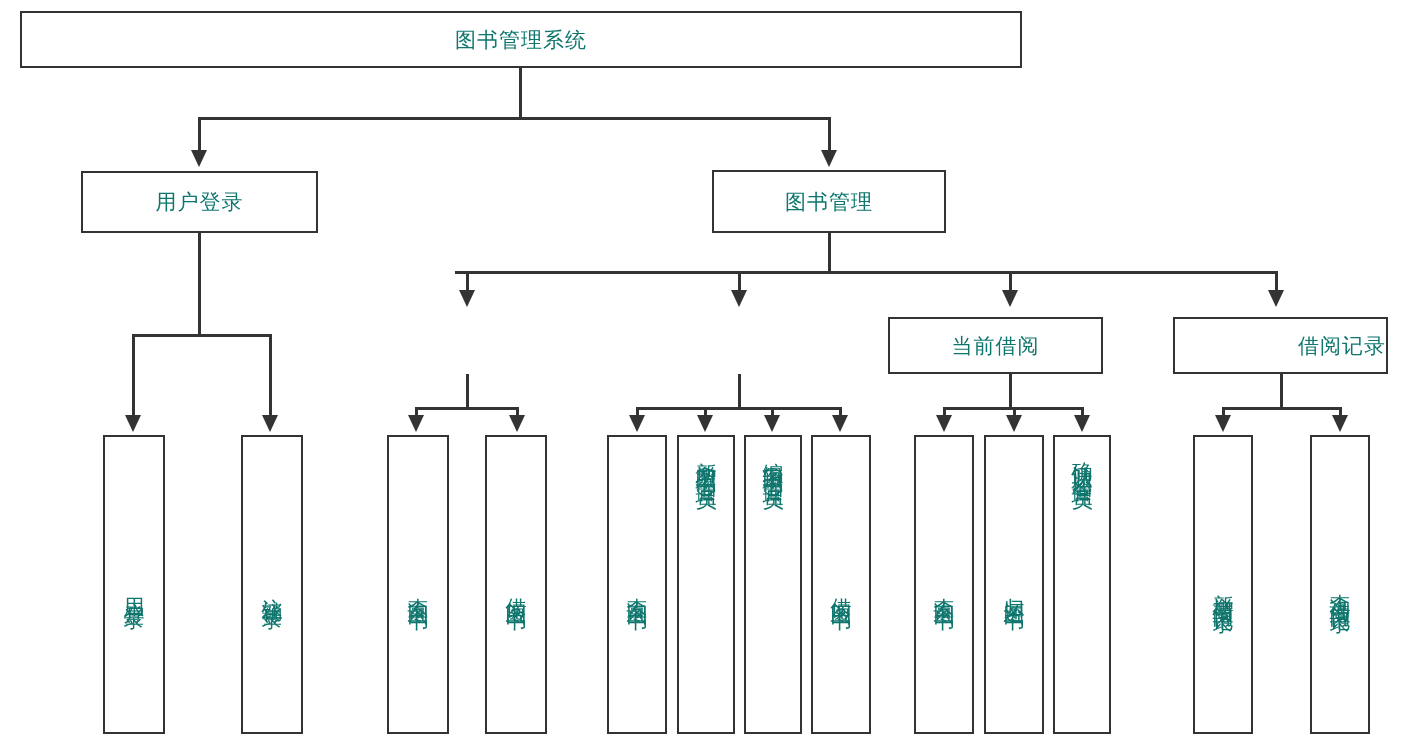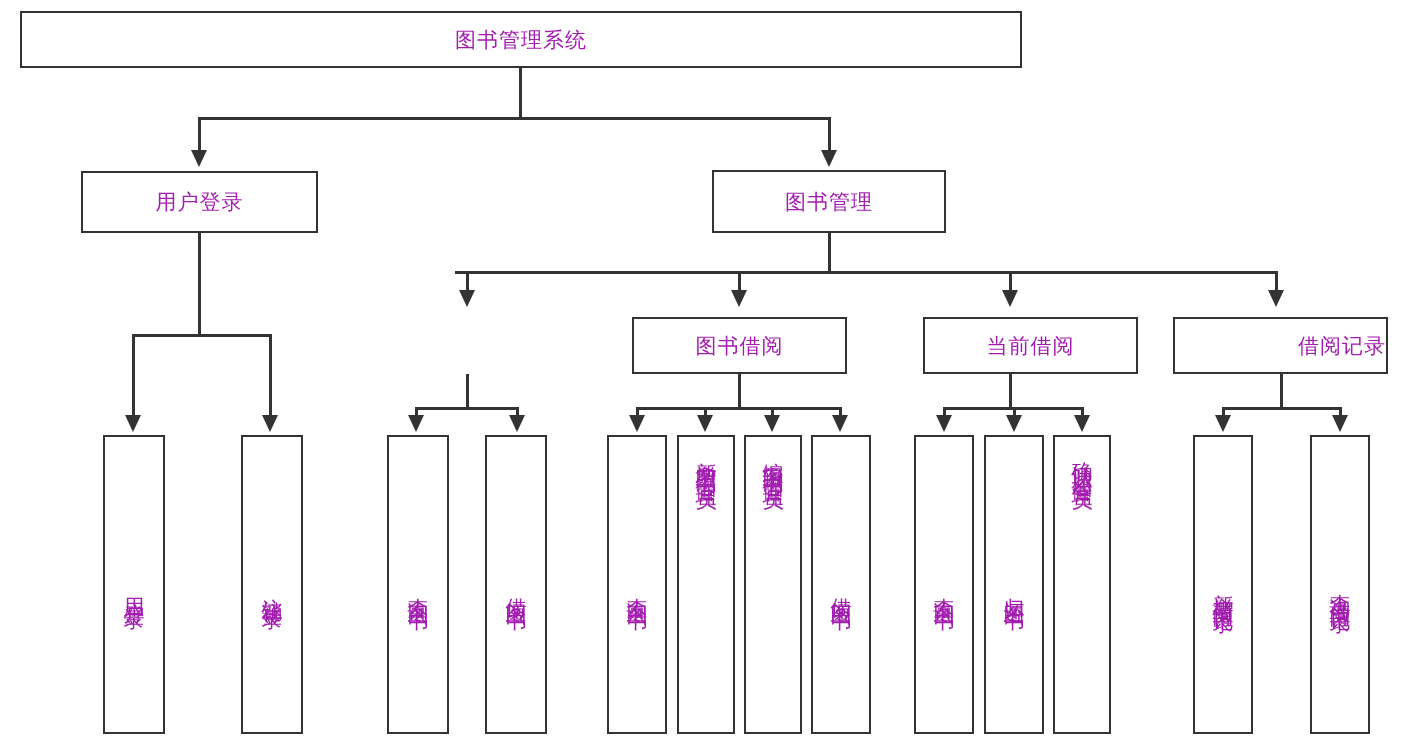--- a/index.html
+++ b/index.html
@@ -18,21 +18,21 @@
     overflow: hidden;
   }
   .node {
     position: absolute;
     box-sizing: border-box;
     border: 2.5px solid #333333;
     background: #ffffff;
     display: flex;
     align-items: center;
     justify-content: center;
-    color: #a21caf;
+    color: #0f766e;
   }
   .node.h {
     font-size: 21px;
     letter-spacing: 1px;
   }
   .node.v {
     font-size: 21px;
     padding-top: 8px;
     align-items: flex-start;
     justify-content: center;
@@ -110,24 +110,21 @@
   <div class="edge h" style="left:455px; top:271px; width:822px; height:2.5px;"></div>
   <div class="edge v" style="left:466px; top:271px; height:22px;"></div>
   <div class="arrow" style="left:459px; top:290px;"></div>
   <div class="edge v" style="left:738px; top:271px; height:22px;"></div>
   <div class="arrow" style="left:731px; top:290px;"></div>
   <div class="edge v" style="left:1009px; top:271px; height:22px;"></div>
   <div class="arrow" style="left:1002px; top:290px;"></div>
   <div class="edge v" style="left:1275px; top:271px; height:22px;"></div>
   <div class="arrow" style="left:1268px; top:290px;"></div>
 
-  <div class="node h" style="left:632px; top:317px; width:215px; height:57px;">
-    <span>图书借阅</span>
-  </div>
-  <div class="node h" style="left:923px; top:317px; width:215px; height:57px;">
+  <div class="node h" style="left:888px; top:317px; width:215px; height:57px;">
     <span>当前借阅</span>
   </div>
   <div class="node h" style="left:1173px; top:317px; width:215px; height:57px;justify-content:flex-end;">
     <span>借阅记录</span>
   </div>
 
   <div class="edge v" style="left:466px; top:374px; height:35px;"></div>
   <div class="edge h" style="left:415px; top:407px; width:103px; height:2.5px;"></div>
   <div class="edge v" style="left:415px; top:407px; height:12px;"></div>
   <div class="arrow" style="left:408px; top:415px;"></div>

